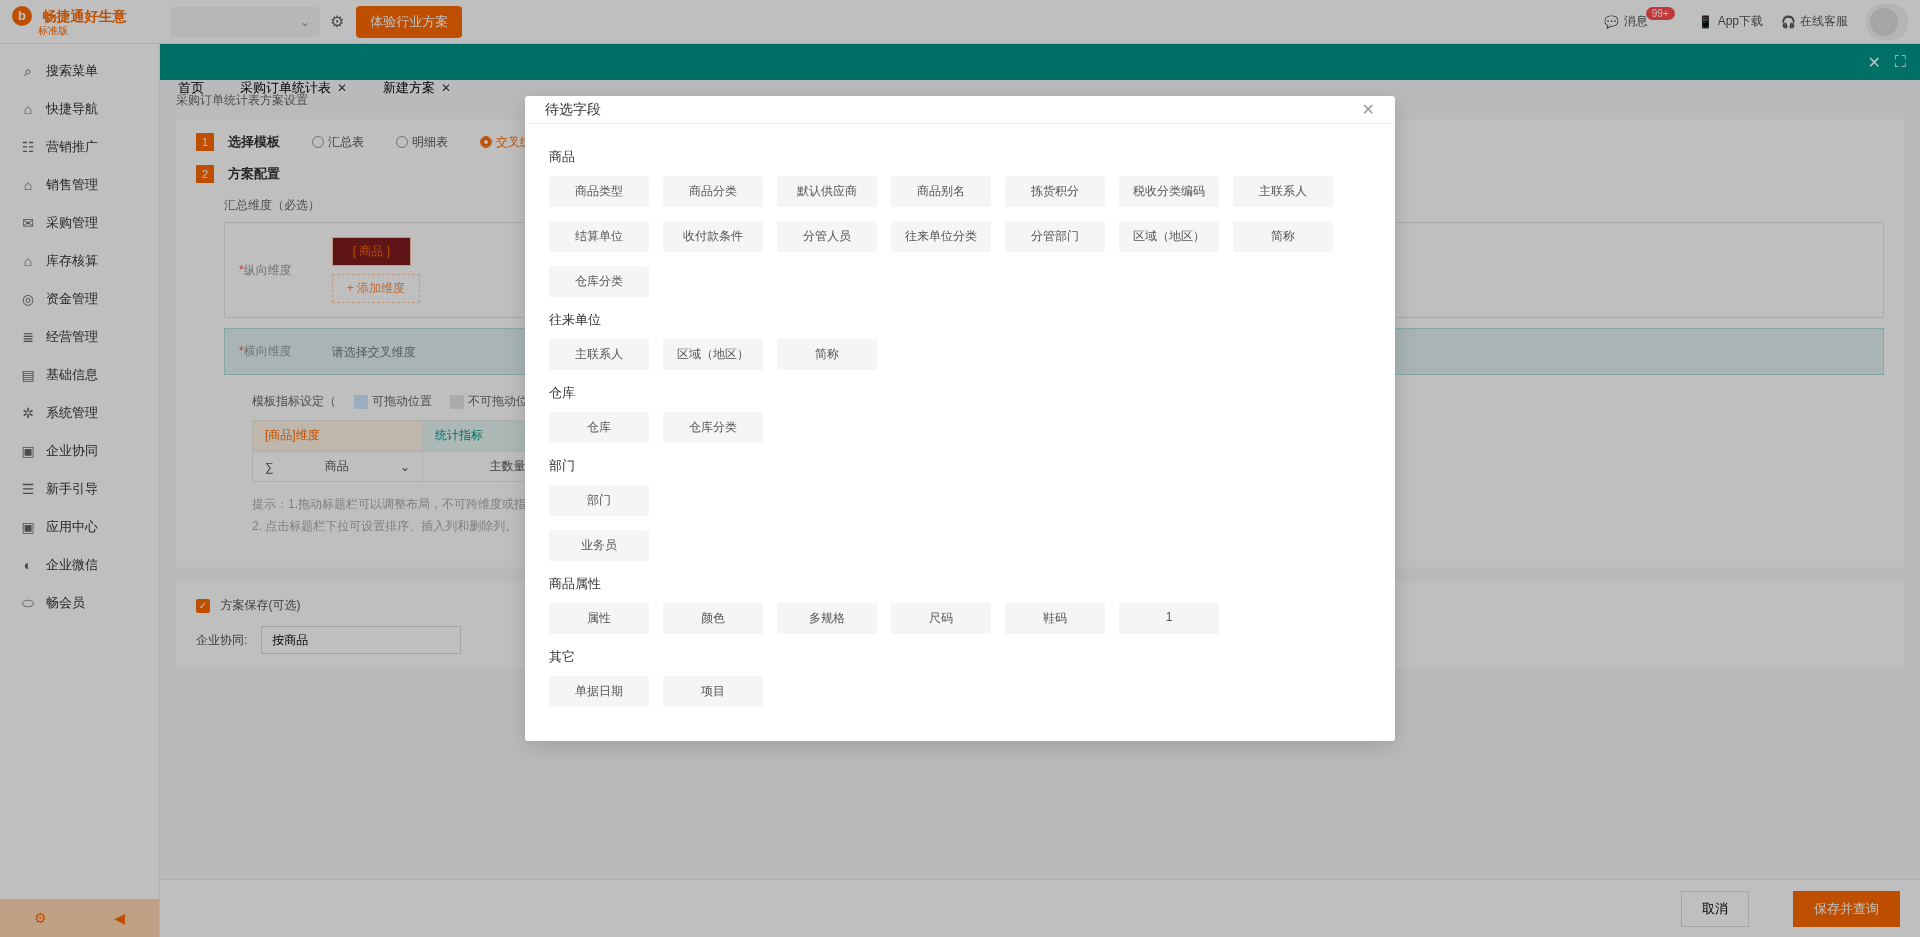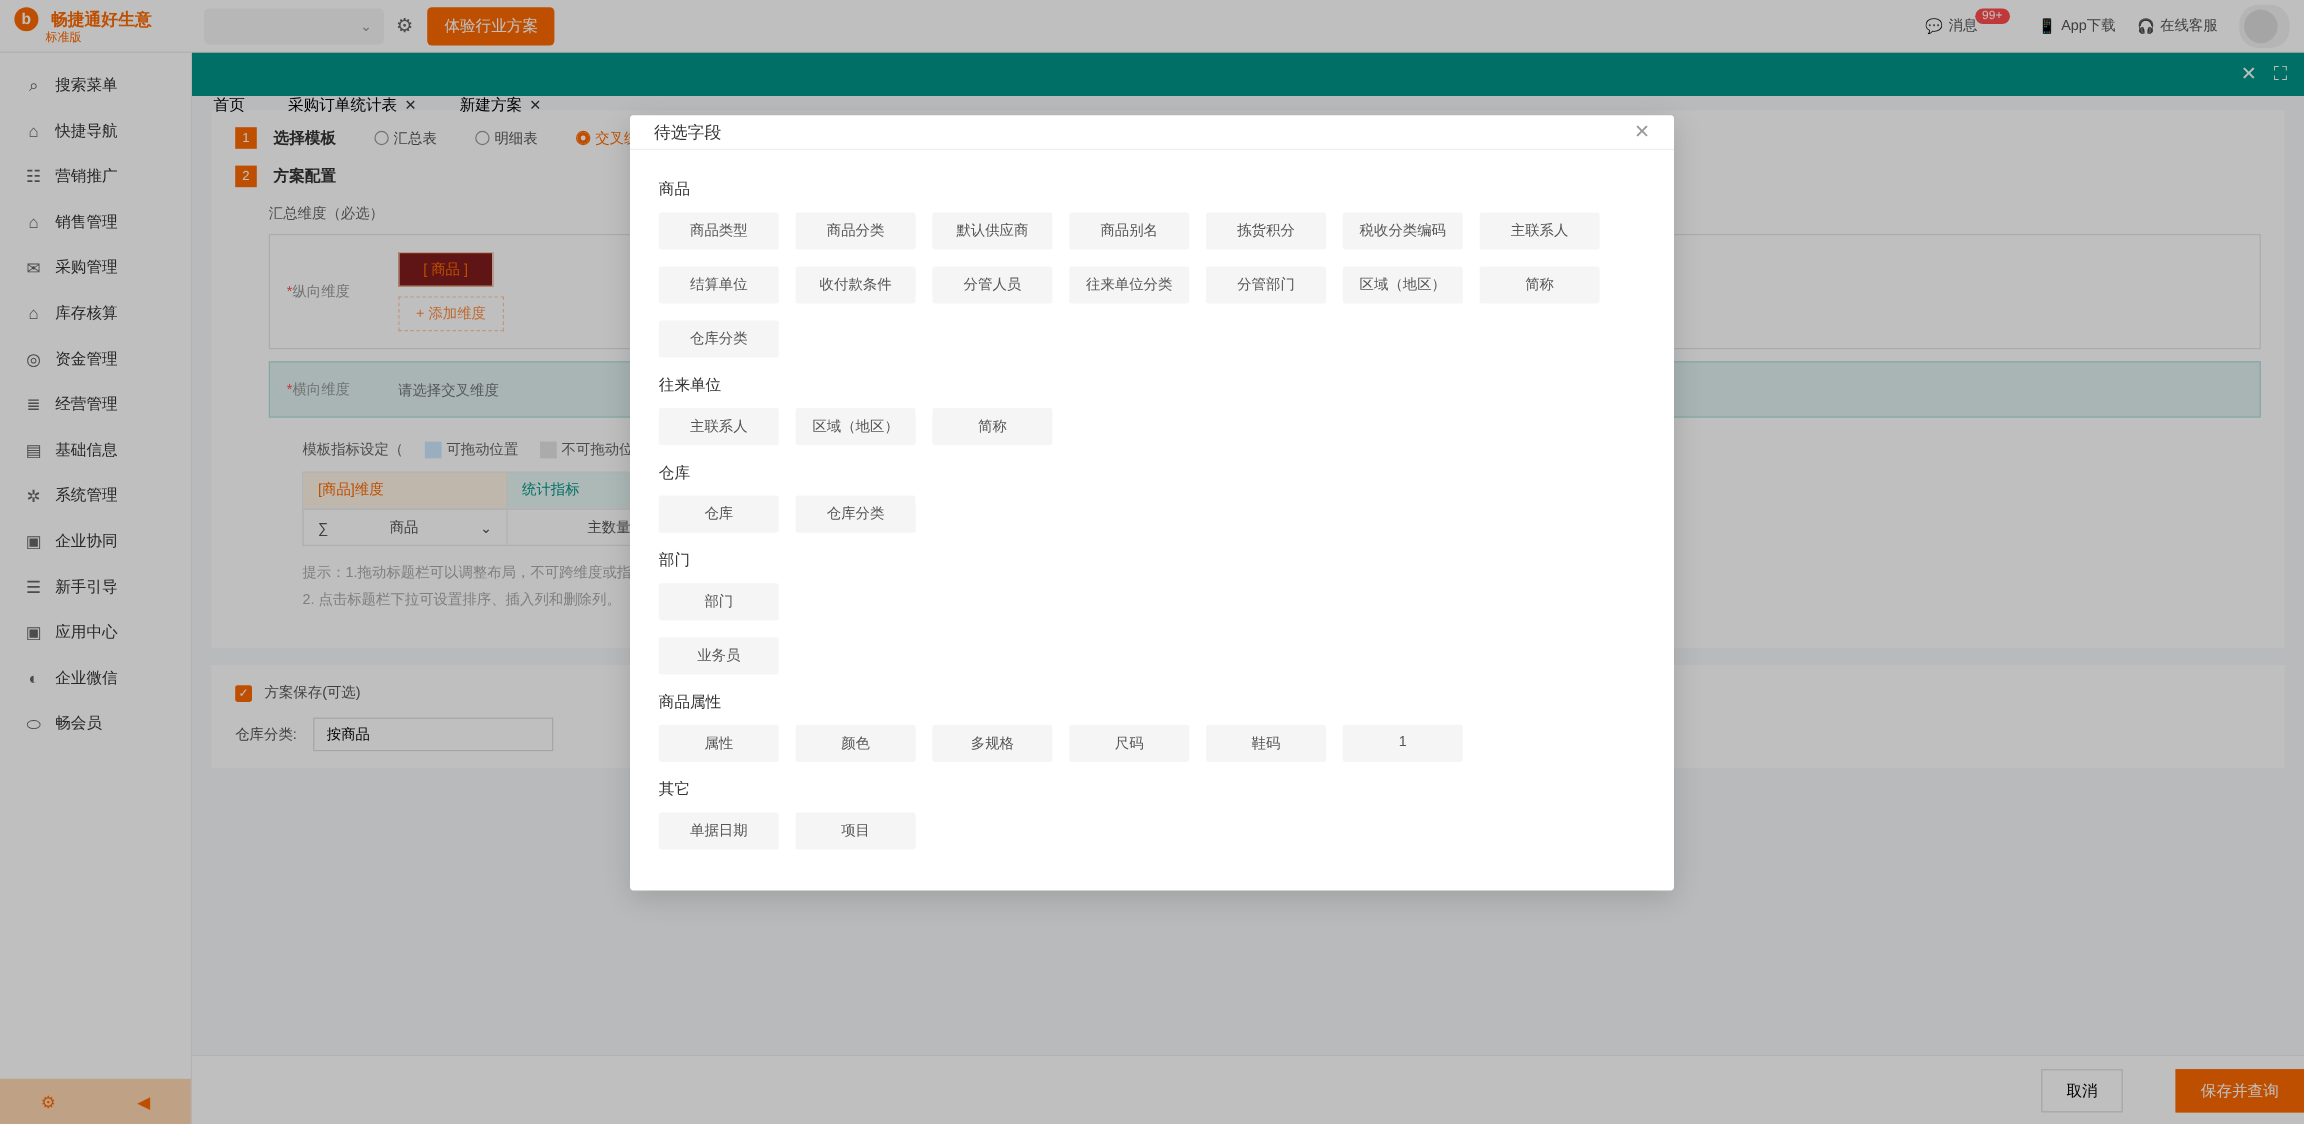--- a/index.html
+++ b/index.html
@@ -76,21 +76,21 @@
 .grid-row .cell { padding:6px 12px; font-size:12px; border-right:1px solid #eee; border-top:1px solid #eee; flex:0 0 170px; text-align:center; color:#555;}
 .grid-row .cell.sel { display:flex; align-items:center; justify-content:space-between;}
 .hint { margin:12px 0 0 28px; font-size:12px; color:#aaa; line-height:1.8;}
 
 .save-panel { background:#fff; padding:14px 20px;}
 .chk { width:14px; height:14px; background:#ff6a00; display:inline-flex; align-items:center; justify-content:center; color:#fff; font-size:10px; margin-right:6px; border-radius:2px;}
 .save-row { display:flex; align-items:center; gap:14px; margin-top:12px; font-size:12px; color:#555;}
 .save-row input { border:1px solid #ddd; padding:6px 10px; font-size:12px; width:200px;}
 
 
-.bottom-bar { position:absolute; left:160px; right:0; bottom:0; height:58px; background:#fff; border-top:1px solid #eee; display:flex; align-items:center; justify-content:flex-end; gap:12px; }
+.bottom-bar { position:absolute; left:160px; right:0; bottom:0; height:58px; background:#fff; border-top:1px solid #eee; display:flex; align-items:center; justify-content:flex-end; gap:12px; padding-right:20px;}
 .btn { padding:8px 20px; font-size:13px; border:1px solid #ddd; background:#fff; cursor:pointer;}
 .btn.primary { background:#ff6a00; color:#fff; border-color:#ff6a00;margin-left:32px;}
 
 
 .overlay { position:absolute; inset:0; background:rgba(0,0,0,0.25); }
 .modal { position:absolute; left:50%; top:96px; transform:translateX(-50%); width:870px; background:#fff; border-radius:3px; box-shadow:0 6px 24px rgba(0,0,0,.15); padding-bottom:24px;}
 .modal-head { display:flex; align-items:flex-end; justify-content:space-between; padding:4px 20px; border-bottom:1px solid #eee;}
 .modal-head h3 { font-size:14px; font-weight:500; color:#333;}
 .modal-head .x { font-size:16px; color:#999; cursor:pointer;}
 .modal-body { padding:10px 24px;}
@@ -216,20 +216,21 @@
         <span>新建方案</span>
         <span class="close">✕</span>
       </div>
       <div class="tab-tools">
       <span>✕</span>
       <span>⛶</span>
     </div>
   </div>
 
   <div class="content">
+    <div class="crumb">采购订单统计表方案设置</div>
 
     <div class="panel">
       <div class="step-row">
         <span class="step-num">1</span>
         <span class="step-label">选择模板</span>
         <label class="radio">
             <span class="circ"></span>
             <span>汇总表</span>
           </label>
         <label class="radio">
@@ -288,21 +289,21 @@
         </div>
       </div>
     </div>
 
     <div class="save-panel">
       <div>
         <span class="chk">✓</span>
         <span style="font-size:12px;color:#555;">方案保存(可选)</span>
       </div>
       <div class="save-row">
-        <span>仓库分类:</span>
+        <span>企业协同:</span>
         <input value="按商品" style="">
       </div>
     </div>
   </div>
 </div>
 
 <div class="bottom-bar">
   <button class="btn">取消</button>
   <button class="btn primary">保存并查询</button>
 </div>

